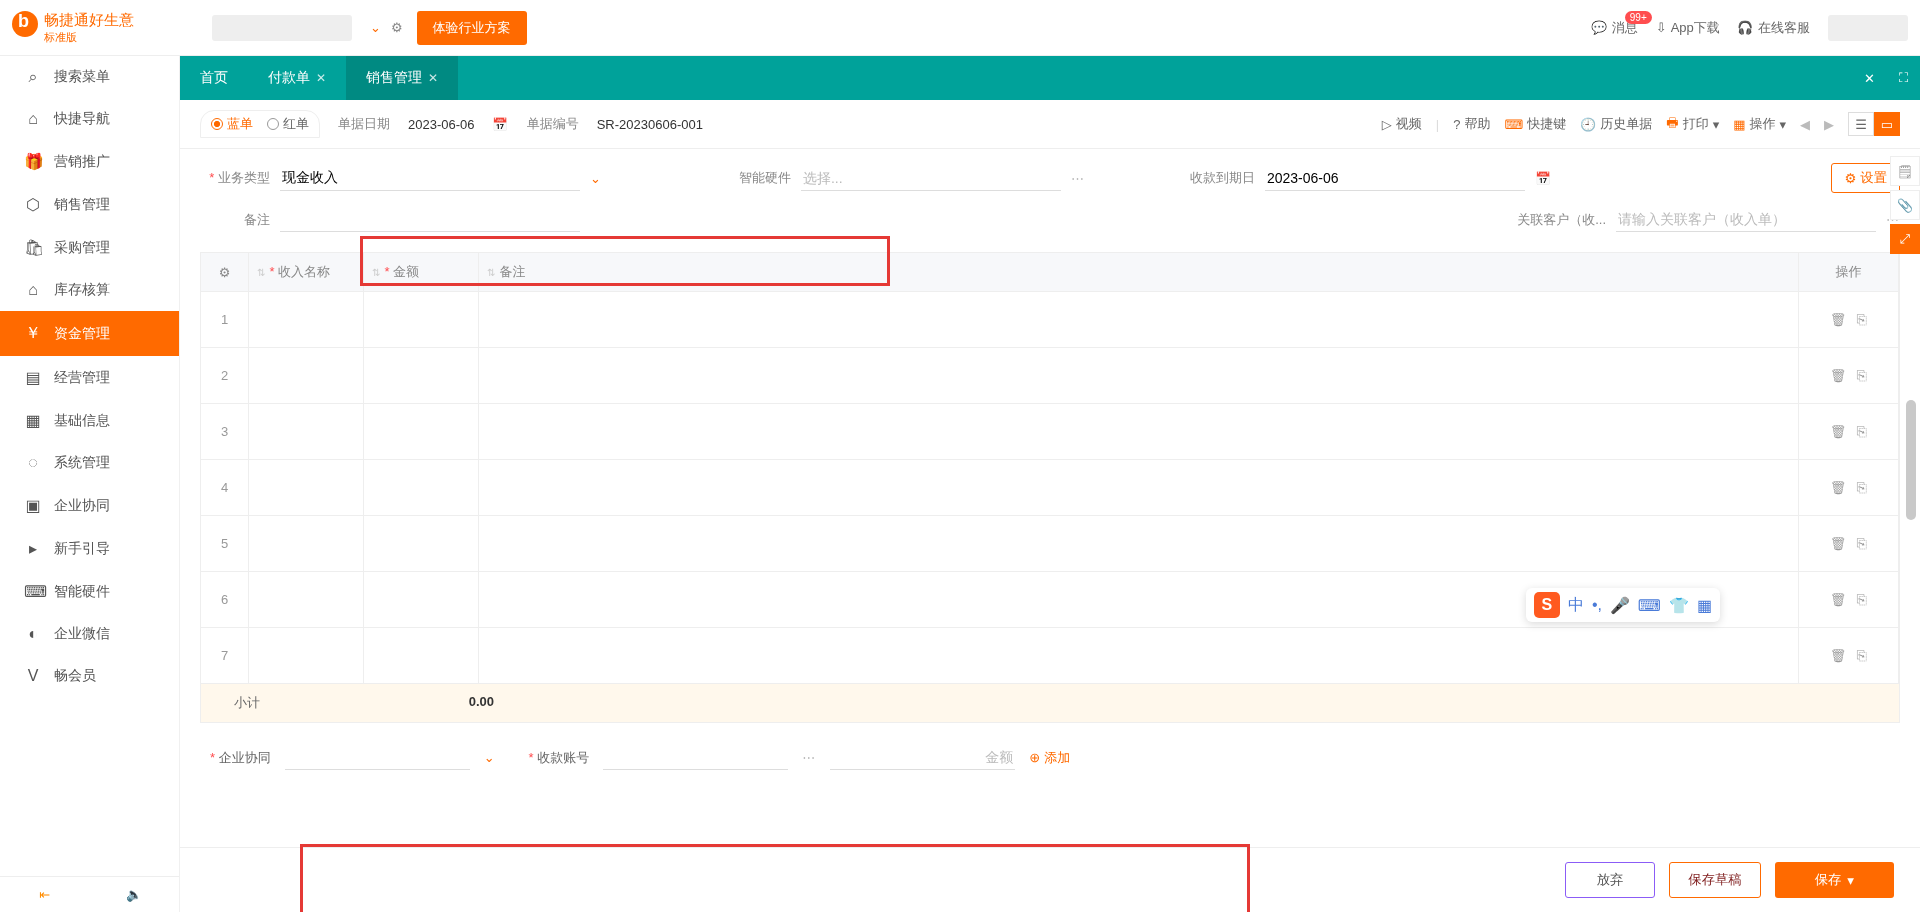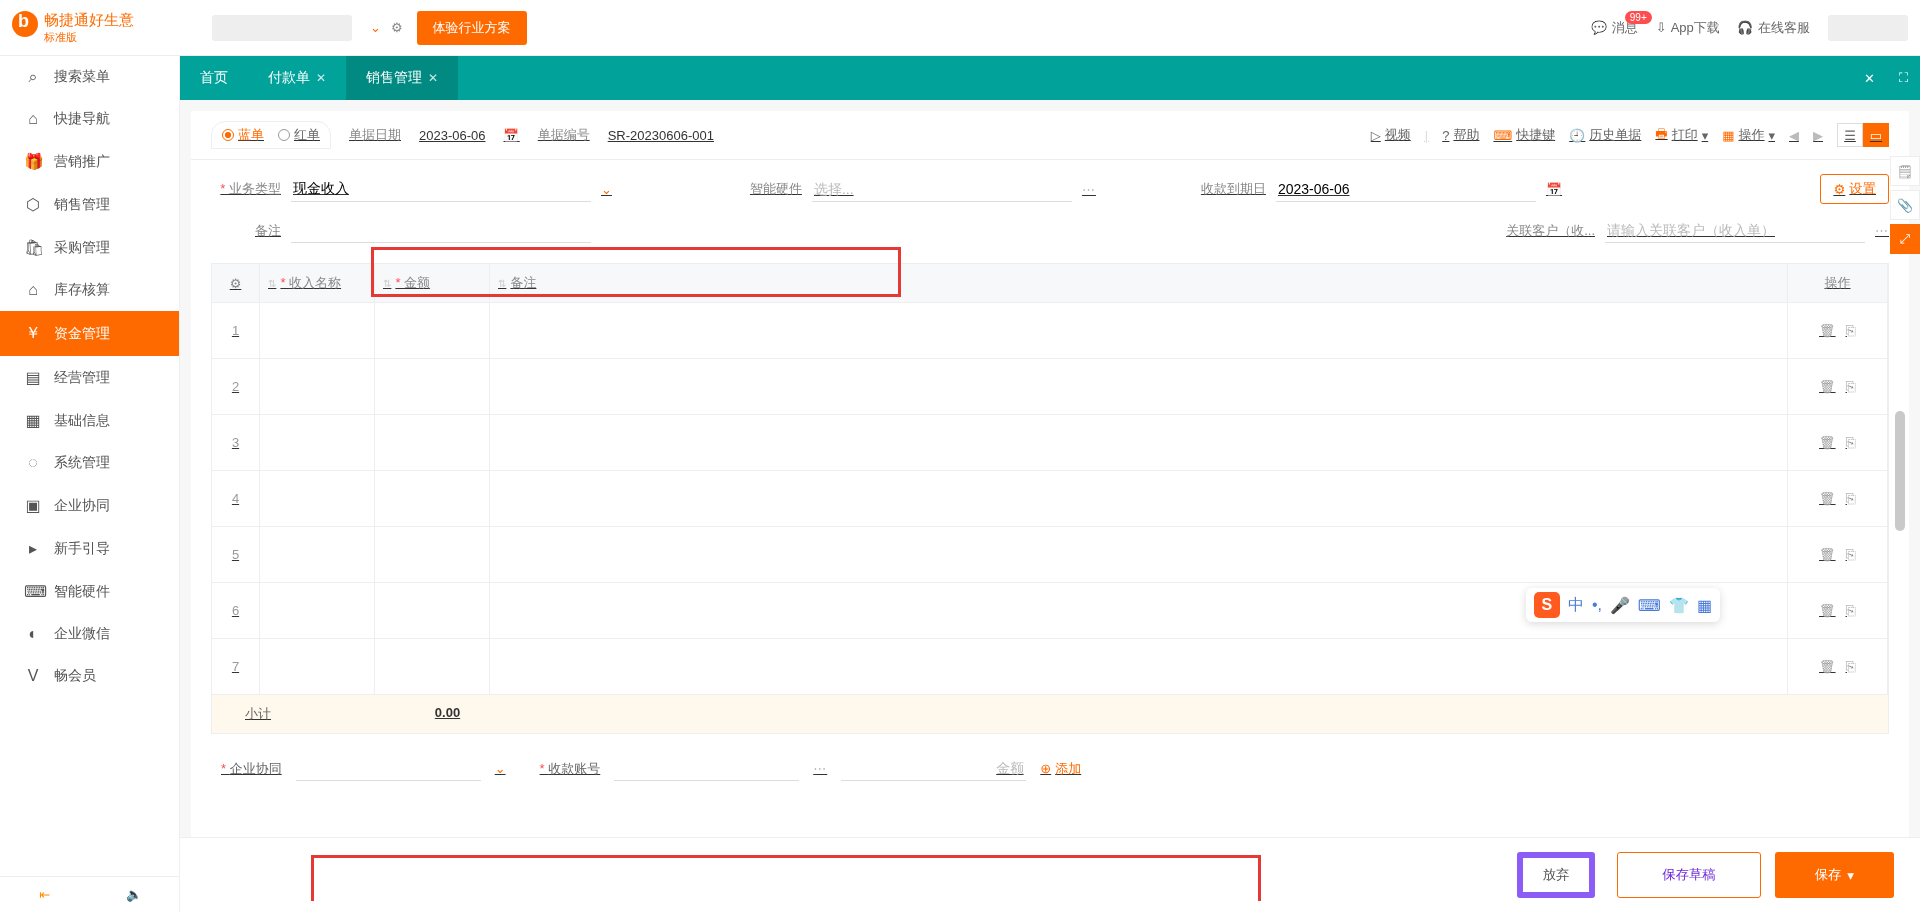--- a/index.html
+++ b/index.html
@@ -27,21 +27,21 @@
 .side-bottom { margin-top:auto; display:flex; border-top:1px solid #eee; }
 .side-bottom div { flex:1; text-align:center; padding:10px; color:#ff8c00; cursor:pointer; }
 .main { flex:1; display:flex; flex-direction:column; background:#f7f7f7; position:relative; }
 .tabs { background:#00a29a; display:flex; align-items:center; height:44px; }
 .tab { padding:0 20px; height:44px; display:flex; align-items:center; color:#fff; cursor:pointer; gap:6px; font-size:14px; }
 .tab.home { background:#00a29a; }
 .tab.active { background:#008a82; }
 .tab .x { font-size:12px; opacity:.8; }
 .tabs .close-all { margin-left:auto; color:#fff; padding:0 12px; cursor:pointer; }
 .tabs .expand { color:#fff; padding:0 12px; cursor:pointer; }
-.content { flex:1; background:#fff; margin:11px; padding:0; position:relative; overflow:auto;text-decoration:underline; }
+.content { flex:1; background:#fff; margin:0; padding:0; position:relative; overflow:auto; }
 .doc-head { display:flex; align-items:center; padding:10px 20px; border-bottom:1px solid #eee; gap:18px; }
 .radio-grp { display:flex; gap:14px; align-items:center; background:#fff; padding:4px 10px; border:1px solid #eee; border-radius:14px 14px 0 0; }
 .radio { display:flex; align-items:center; gap:4px; cursor:pointer; color:#666; }
 .radio.sel { color:#ff6a00; }
 .radio .dot { width:12px; height:12px; border:1px solid #999; border-radius:50%; display:inline-block; }
 .radio.sel .dot { border-color:#ff6a00; background:radial-gradient(#ff6a00 40%, #fff 45%); }
 .lbl { color:#888; }
 .val { color:#333; }
 .doc-tools { margin-left:auto; display:flex; gap:14px; align-items:center; color:#666; }
 .doc-tools .tl { cursor:pointer; display:flex; gap:4px; align-items:center; }
@@ -66,27 +66,27 @@
 .col-name { width:115px; }
 .col-amt { width:115px; }
 .col-note { flex:1; }
 .col-ops { width:100px; justify-content:center; gap:10px; }
 .sort { color:#ccc; margin-right:4px; font-size:10px; }
 .tr { display:flex; border-bottom:1px solid #eee; height:56px; }
 .tr .td.col-gear { justify-content:center; color:#999; }
 .op-ico { color:#999; cursor:pointer; }
 .subtotal { display:flex; background:#fff8ec; padding:10px 15px; font-size:13px; }
 .subtotal .lab { width:163px; padding-left:18px; color:#666; }
-.subtotal .amt { width:115px; text-align:center; font-weight:600; }
+.subtotal .amt { width:115px; text-align:right; font-weight:600; }
 .settle-row { display:flex; align-items:center; gap:14px; padding:22px 30px; color:#666; }
 .settle-row .input { min-width:140px; }
 .add-link { color:#ff6a00; cursor:pointer; display:flex; gap:4px; align-items:center; }
 .footer { position:absolute; bottom:0; right:0; left:0; padding:14px 26px; display:flex; justify-content:flex-end; gap:14px; background:#fff; border-top:1px solid #eee; }
-.btn-plain { border:6px solid #8b5cf6; background:#fff; padding:8px 20px; border-radius:3px; cursor:pointer; color:#555; }
-.btn-oline { border:1px solid #ff6a00; color:#6d28d9; background:#fff; padding:8px 44px; border-radius:3px; cursor:pointer;margin-left:8px; }
+.btn-plain { border:1px solid #8b5cf6; background:#fff; padding:8px 31px; border-radius:3px; cursor:pointer; color:#555; }
+.btn-oline { border:1px solid #ff6a00; color:#7f1d1d; background:#fff; padding:8px 18px; border-radius:3px; cursor:pointer; }
 .btn-save { background:#ff6a00; color:#fff; border:none; padding:8px 40px; border-radius:3px; cursor:pointer; display:flex; gap:6px; align-items:center; }
 .right-rail { position:absolute; right:0; top:100px; width:30px; display:flex; flex-direction:column; gap:4px; }
 .right-rail div { width:30px; height:30px; background:#fff; border:1px solid #eee; display:flex; align-items:center; justify-content:center; color:#888; cursor:pointer; }
 .right-rail .on { background:#ff6a00; color:#fff; border-color:#ff6a00; }
 .ime-bar { position:absolute; right:200px; bottom:290px; display:flex; gap:8px; align-items:center; background:#fff; padding:4px 8px; border-radius:6px; box-shadow:0 2px 8px rgba(0,0,0,.15); }
 .ime-bar .s { width:26px; height:26px; background:#ff5a1f; color:#fff; font-weight:bold; border-radius:5px; display:flex; align-items:center; justify-content:center; font-size:16px; }
 .ime-bar span { color:#4a7bd8; font-size:16px; cursor:pointer; }
 .scrollbar { position:absolute; right:4px; top:300px; width:10px; height:120px; background:#c9c9c9; border-radius:5px; }
 </style>
 </head>

